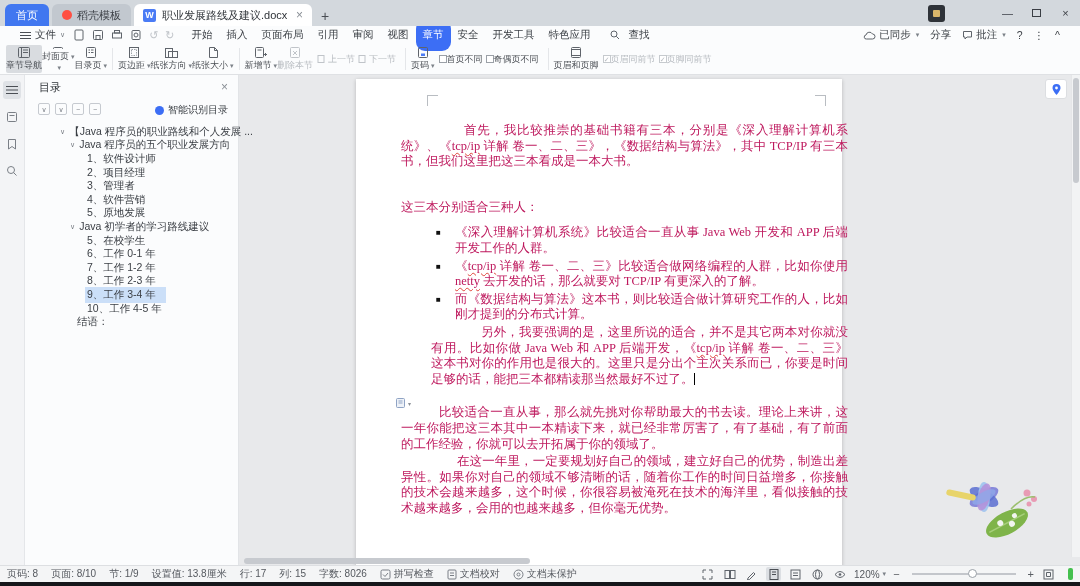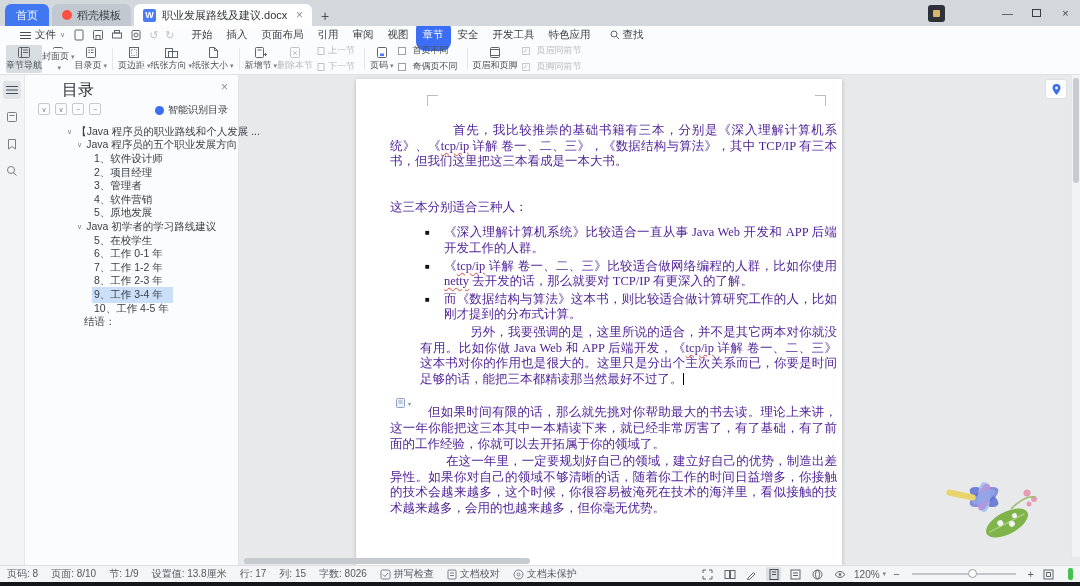--- a/index.html
+++ b/index.html
@@ -25,69 +25,69 @@
 
   
   .menubar{height:18px;background:#fbfcfd;display:flex;align-items:center;font-size:10.5px;color:#3c4046;padding:0 20px;}
   .mb-file{display:flex;align-items:center;gap:4px;margin-right:8px;}
   .mb-file .vcar{font-size:7px;color:#7c8188;}
   .qt{display:flex;align-items:center;gap:7px;margin-right:10px;}
   .qt svg{display:block;}
   .qt .dis{color:#c0c4c9;font-size:11px;line-height:1;}
   .mb-item{padding:0 7px;white-space:nowrap;}
   .mb-item.active{background:#3c6ef5;color:#fff;border-radius:9px;height:31px;display:flex;align-items:center;}
-  .mb-search{margin-left:12px;display:flex;align-items:center;gap:3px;white-space:nowrap;}
+  .mb-search{margin-left:12px;display:flex;align-items:center;gap:9px;white-space:nowrap;}
   .mb-right{margin-left:auto;display:flex;align-items:center;gap:11px;white-space:nowrap;}
   .mb-right .grp{display:flex;align-items:center;gap:3px;}
   .drop::after{content:"▾";font-size:7px;color:#7c8188;margin-left:2px;}
 
   
   .ribbon{height:31px;background:#fbfcfd;border-bottom:1px solid #dfe1e4;display:flex;align-items:center;padding:0 6px;}
   .rbtn{display:flex;flex-direction:column;align-items:center;justify-content:center;height:28px;padding:1px 0;gap:1px;}
   .rbtn .lbl{font-size:9px;color:#4b4f55;display:flex;align-items:center;white-space:nowrap;}
   .rbtn.active{background:#d9dce0;border-radius:2px;}
   .rbtn.disabled .lbl{color:#b7bbc0;}
   .rdiv{width:1px;height:22px;background:#e4e6e9;margin:0 5px;}
-  .rstack{display:flex;flex-direction:column;justify-content:flex-end;gap:3px;height:28px;margin:0 4px;}
+  .rstack{display:flex;flex-direction:row;justify-content:center;gap:3px;height:28px;margin:0 4px;}
   .rsmall{font-size:9px;color:#b7bbc0;display:flex;align-items:center;gap:3px;white-space:nowrap;}
-  .rcheck{display:flex;align-items:center;gap:7px;font-size:9px;color:#4b4f55;white-space:nowrap;}
+  .rcheck{display:flex;align-items:center;gap:0;font-size:9px;color:#4b4f55;white-space:nowrap;}
   .rcheck.dis{color:#b7bbc0;}
   .cb{width:8px;height:8px;border:1px solid #9ba0a7;background:#fff;flex:0 0 auto;display:flex;align-items:center;justify-content:center;font-size:7px;color:#9ba0a7;line-height:1;}
   .cb.dis{border-color:#c6cace;color:#b7bbc0;}
 
   
   .main{display:flex;height:490px;position:relative;background:#e8e9eb;}
 
   .strip{width:25px;background:#f3f4f6;border-right:1px solid #e4e6e9;display:flex;flex-direction:column;align-items:center;padding-top:6px;gap:9px;}
   .sico{width:18px;height:18px;border-radius:3px;display:flex;align-items:center;justify-content:center;}
   .sico.active{background:#dfe2e6;}
 
   .sidebar{width:214px;background:#fbfcfd;border-right:1px solid #e2e4e7;position:relative;}
-  .sb-title{position:absolute;left:14px;top:5px;font-size:16px;color:#2f3338;margin-left:23px;}
+  .sb-title{position:absolute;left:14px;top:5px;font-size:11px;color:#2f3338;}
   .sb-close{position:absolute;right:10px;top:5px;color:#8a8f96;font-size:12px;}
   .sb-tools{position:absolute;left:13px;top:28px;display:flex;gap:5px;}
   .tool-box{width:12px;height:12px;border:1px solid #c6cad0;border-radius:2px;color:#7a7f86;font-size:7px;display:flex;align-items:center;justify-content:center;line-height:1;}
   .sb-smart{position:absolute;right:10px;top:28px;display:flex;align-items:center;gap:4px;color:#3c4046;font-size:10px;}
   .smart-dot{width:9px;height:9px;border-radius:50%;background:#3c6ef5;}
-  .tree{position:absolute;top:50px;left:12px;right:0;font-size:10.5px;color:#3a3e44;}
+  .tree{position:absolute;top:50px;left:5px;right:0;font-size:10.5px;color:#3a3e44;}
   .trow{height:13.6px;display:flex;align-items:center;white-space:nowrap;}
   .trow .chev{color:#7a7f86;font-size:7px;margin-right:4px;}
   .lv0{padding-left:30px;}
   .lv1{padding-left:40px;align-items:center;}
   .lv2{padding-left:57px;}
   .lvend{padding-left:47px;}
   .trow.selected .tl{background:#cbdff8;padding:1px 10px 1px 2px;margin-left:-2px;}
 
   
   .canvas{flex:1;position:relative;overflow:hidden;}
   .page{position:absolute;left:117px;top:4px;width:486px;height:720px;background:#fff;box-shadow:0 1px 4px rgba(0,0,0,.22);}
   .cmark{position:absolute;width:11px;height:11px;}
   .cmark.tl{left:71px;top:16px;border-left:1px solid #b9bdc2;border-top:1px solid #b9bdc2;}
   .cmark.tr{right:16px;top:16px;border-right:1px solid #b9bdc2;border-top:1px solid #b9bdc2;}
-  .textblock{position:absolute;left:34px;top:44px;width:447px;font-family:"Liberation Serif","DejaVu Serif",serif;font-size:12.5px;line-height:15.6px;color:#4c1d95;text-align:justify;}
+  .textblock{position:absolute;left:45px;top:44px;width:447px;font-family:"Liberation Serif","DejaVu Serif",serif;font-size:12.5px;line-height:15.6px;color:#be185d;text-align:justify;}
   .p1{text-indent:63px;}
   .p2{margin-top:30px;}
   ul.blist{margin-top:10px;padding-left:54px;list-style:none;}
   .blist li{position:relative;margin-bottom:2px;}
   .blist li::before{content:"■";position:absolute;left:-19px;top:0;font-size:8px;color:#111;}
   .p3{margin-left:30px;width:417px;text-indent:50px;}
   .p4{margin-top:18px;text-indent:38px;}
   .p5{margin-top:2px;text-indent:56px;}
   .sp{text-decoration-line:underline;text-decoration-style:wavy;text-decoration-color:#e0443a;text-decoration-thickness:1px;text-underline-offset:2px;}
   .caret-bar{display:inline-block;width:1px;height:12px;background:#000;vertical-align:-2px;}
@@ -183,20 +183,40 @@
   <span class="mb-item">安全</span>
   <span class="mb-item">开发工具</span>
   <span class="mb-item">特色应用</span>
   <span class="mb-search">
     <svg width="10" height="10">
         <circle cx="4" cy="4" r="3" fill="none" stroke="#5f646b"></circle>
         <line x1="6.3" y1="6.3" x2="9" y2="9" stroke="#5f646b"></line>
       </svg>
     <span>查找</span>
   </span>
+  <div class="mb-right">
+    <span class="grp drop">
+      <svg width="13" height="9">
+          <path d="M3.5 8 h6 a2.5 2.5 0 0 0 0-5 a3.5 3.5 0 0 0-6.5 1 a2 2 0 0 0 .5 4z" fill="none" stroke="#5f646b"></path>
+        </svg>
+      <span>已同步</span>
+    </span>
+    <span class="grp">
+      <span>分享</span>
+    </span>
+    <span class="grp drop">
+      <svg width="11" height="10">
+          <path d="M1.5 1.5 h8 v5.5 h-4.5 l-2 2 v-2 h-1.5z" fill="none" stroke="#5f646b"></path>
+        </svg>
+      <span>批注</span>
+    </span>
+    <span>?</span>
+    <span>⋮</span>
+    <span>^</span>
+  </div>
 </div>
 
 <div class="ribbon">
   <div class="rbtn active">
     <svg width="14" height="13">
         <rect x="1.5" y="1.5" width="11" height="10" rx="1" fill="none" stroke="#5f646b"></rect>
         <line x1="4.5" y1="1.5" x2="4.5" y2="11.5" stroke="#5f646b"></line>
         <line x1="6" y1="4" x2="11" y2="4" stroke="#5f646b"></line>
         <line x1="6" y1="6.5" x2="11" y2="6.5" stroke="#5f646b"></line>
       </svg>
@@ -415,21 +435,21 @@
       <div class="cmark tr"></div>
       <div class="textblock">
         <p class="p1"><span>首先，我比较推崇的基础书籍有三本，分别是《深入理解计算机系统》、《</span><span class="sp">tcp/ip</span><span> 详解 卷一、二、三》，《数据结构与算法》，其中 TCP/IP 有三本书，但我们这里把这三本看成是一本大书。</span></p>
         <p class="p2">这三本分别适合三种人：</p>
         <ul class="blist">
           <li><span>《深入理解计算机系统》比较适合一直从事 Java Web 开发和 APP 后端开发工作的人群。</span></li>
           <li><span>《</span><span class="sp">tcp/ip</span><span> 详解 卷一、二、三》比较适合做网络编程的人群，比如你使用 </span><span class="sp">netty</span><span> 去开发的话，那么就要对 TCP/IP 有更深入的了解。</span></li>
           <li><span>而《数据结构与算法》这本书，则比较适合做计算研究工作的人，比如刚才提到的分布式计算。</span></li>
         </ul>
         <p class="p3"><span>另外，我要强调的是，这里所说的适合，并不是其它两本对你就没有用。比如你做 Java Web 和 APP 后端开发，《</span><span class="sp">tcp/ip</span><span> 详解 卷一、二、三》这本书对你的作用也是很大的。这里只是分出个主次关系而已，你要是时间足够的话，能把三本都精读那当然最好不过了。</span><span class="caret-bar"></span></p>
-        <p class="p4">但如果时间有限的话，那么就先挑对你帮助最大的书去读。理论上来讲，这一年你能把这三本其中一本精读下来，就已经非常厉害了，有了基础，有了前面的工作经验，你就可以去开拓属于你的领域了。</p>
+        <p class="p4">比较适合一直从事，那么就先挑对你帮助最大的书去读。理论上来讲，这一年你能把这三本其中一本精读下来，就已经非常厉害了，有了基础，有了前面的工作经验，你就可以去开拓属于你的领域了。</p>
         <p class="p5">在这一年里，一定要规划好自己的领域，建立好自己的优势，制造出差异性。如果你对自己的领域不够清晰的话，随着你工作的时间日益增多，你接触的技术会越来越多，这个时候，你很容易被淹死在技术的海洋里，看似接触的技术越来越多，会用的也越来越多，但你毫无优势。</p>
       </div>
     </div>
 
     <div class="margin-icon">
       <svg width="12" height="12">
           <rect x="1.5" y="1.5" width="8" height="9" rx="1" fill="#eef2f8" stroke="#8fa3c4"></rect>
           <line x1="3.5" y1="4" x2="7.5" y2="4" stroke="#8fa3c4"></line>
           <line x1="3.5" y1="6" x2="7.5" y2="6" stroke="#8fa3c4"></line>
         </svg>

